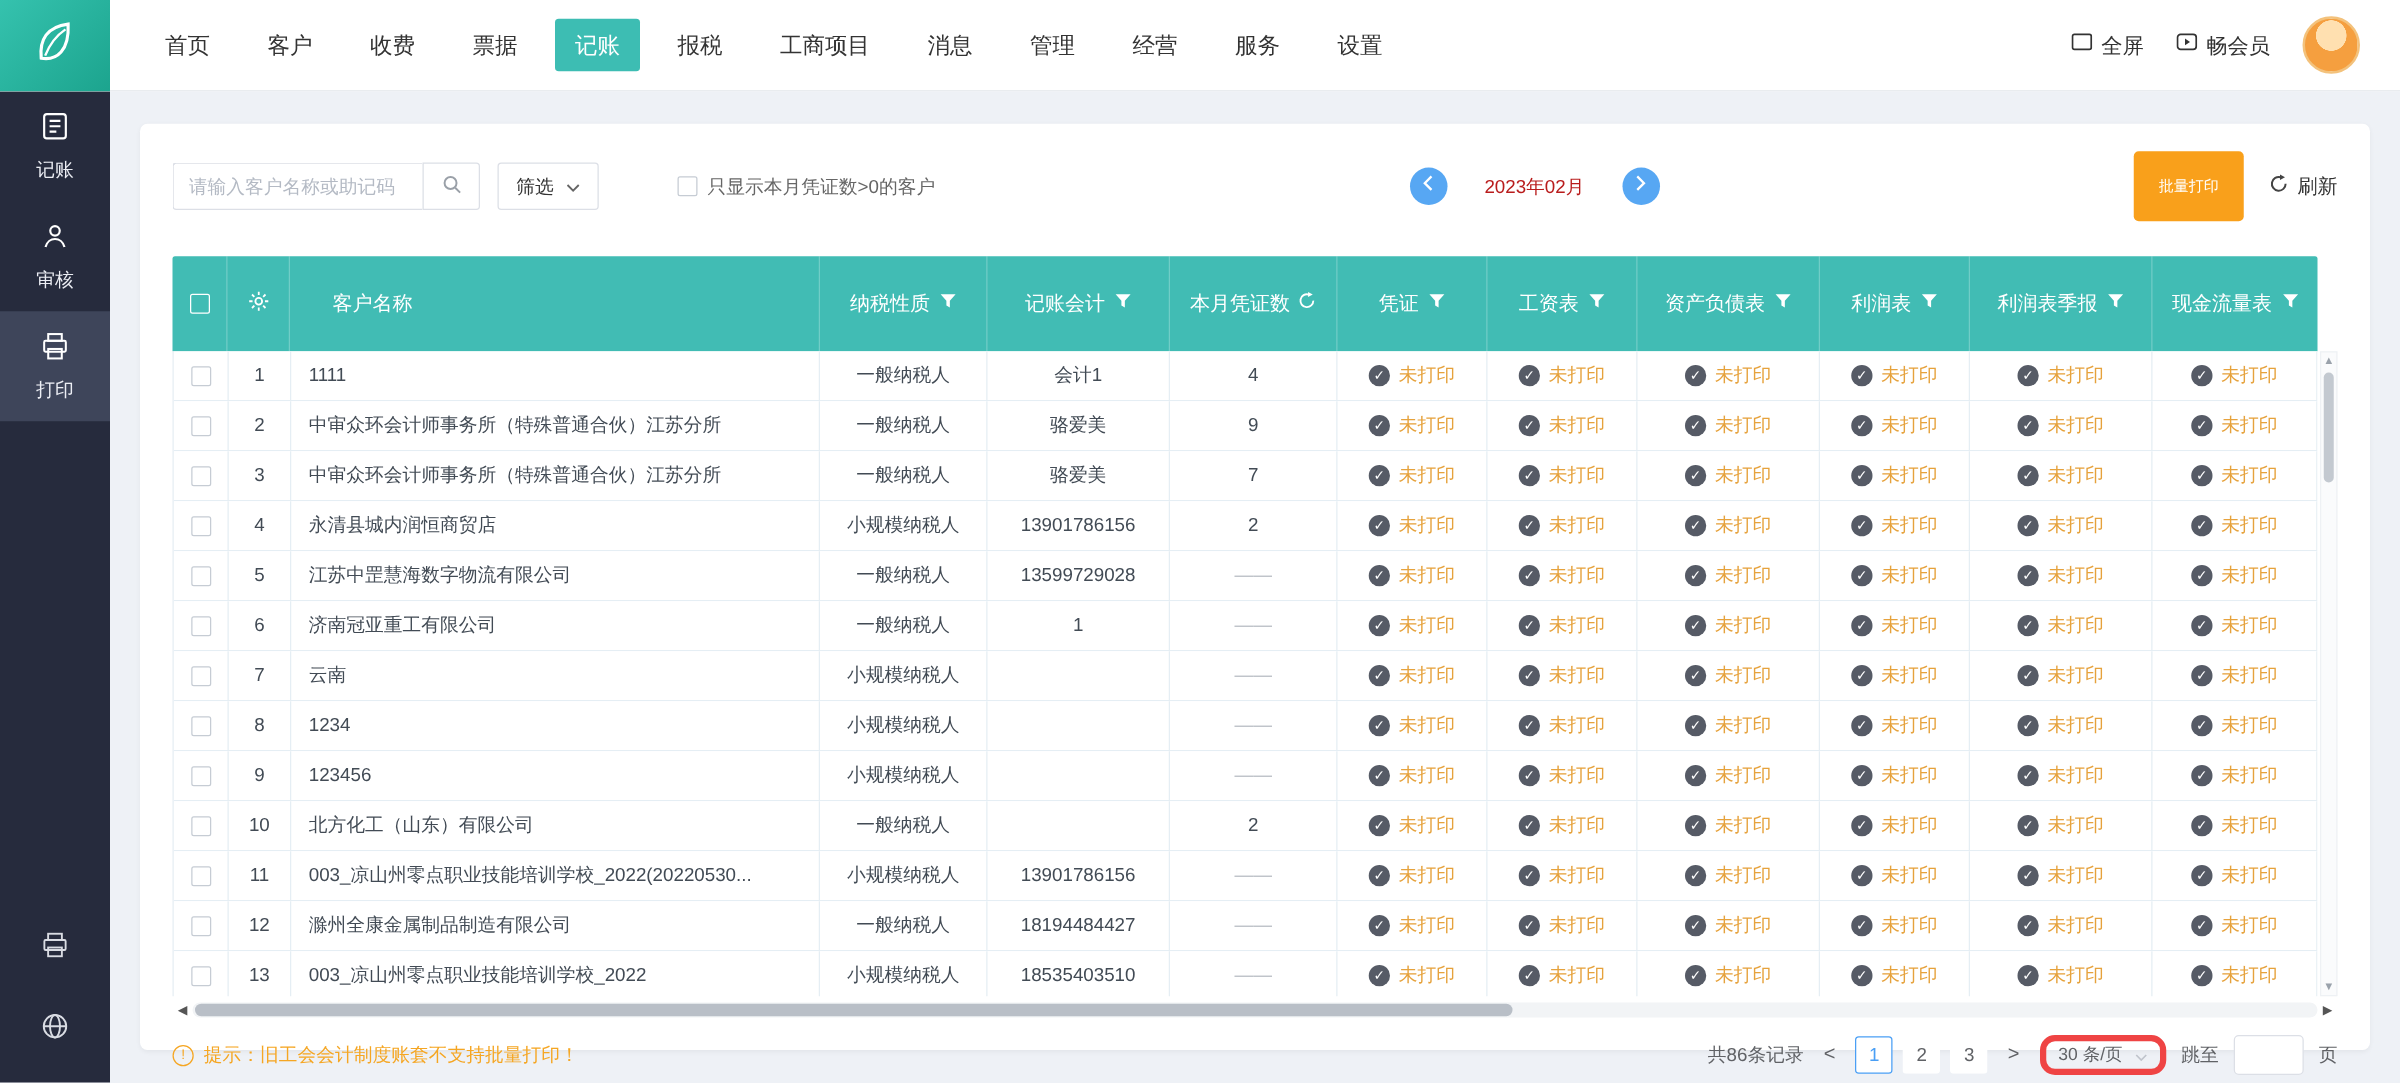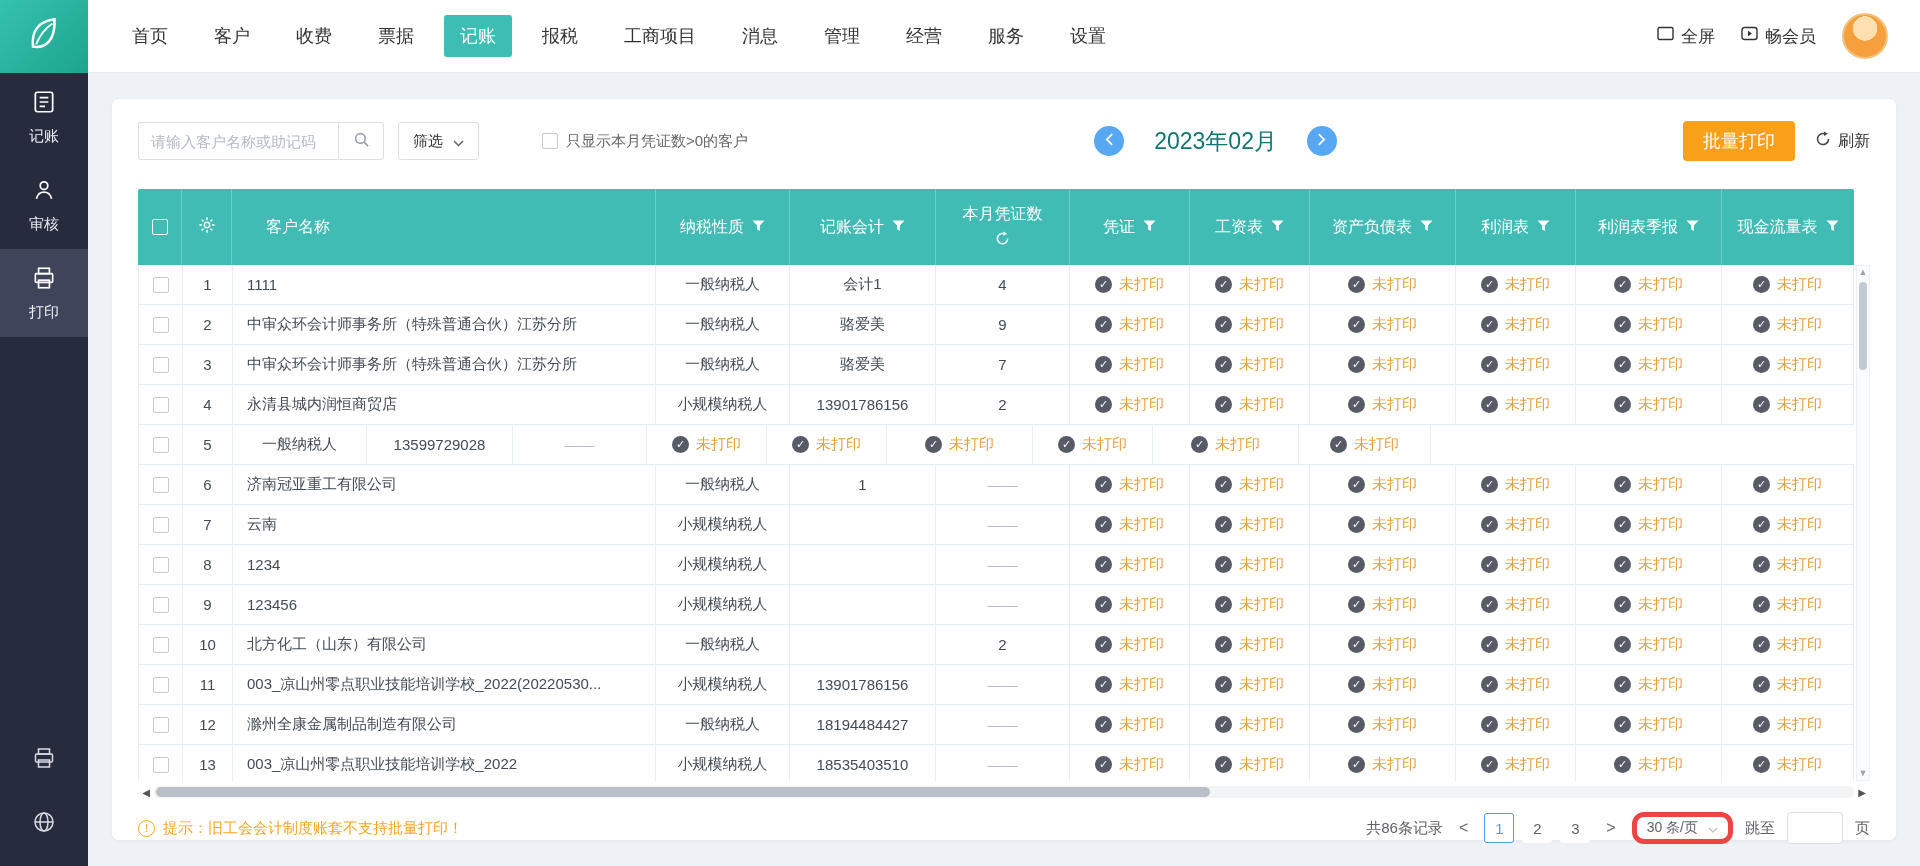--- a/index.html
+++ b/index.html
@@ -47,36 +47,36 @@
   .search-btn { width:46px; height:38px; border:1px solid #dcdfe6; border-radius:0 3px 3px 0;
     background:#fff; display:flex; align-items:center; justify-content:center; cursor:pointer; }
   .filter-select { margin-left:14px; height:38px; border:1px solid #dcdfe6; border-radius:3px;
     display:flex; align-items:center; gap:10px; padding:0 14px; font-size:15px; color:#333; cursor:pointer; }
   .cb-wrap { margin-left:22px; display:flex; align-items:center; gap:8px; font-size:15px; color:#666; cursor:pointer;padding-left:41px; }
   .cb { width:16px; height:16px; border:1px solid #c6ccd4; border-radius:2px; background:#fff; display:inline-block; flex:0 0 16px; }
   .cb-h { border-color:#fff; background:transparent; }
   .date-nav { margin-left:auto; display:flex; align-items:center; gap:30px; }
   .circle-btn { width:30px; height:30px; border-radius:50%; background:#57a7f3;
     display:flex; align-items:center; justify-content:center; cursor:pointer; }
-  .date-label { font-size:23px; color:#0f766e; }
+  .date-label { font-size:15px; color:#b91c1c; }
   .toolbar-right { margin-left:auto; display:flex; align-items:center; gap:20px; }
-  .btn-orange { height:40px; padding:0 20px; background:#f9a01b; color:#fff; font-size:18px;
+  .btn-orange { height:56px; padding:0 20px; background:#f9a01b; color:#fff; font-size:12px;
     border:none; border-radius:4px; cursor:pointer; font-family:inherit; }
   .refresh-btn { display:flex; align-items:center; gap:7px; font-size:16px; color:#333;
     cursor:pointer; background:none; border:none; font-family:inherit; }
 
   
   .table { position:relative;margin-top:12px; }
   .thead { display:flex; background:#41bcb4; color:#fff; height:76px; width:calc(100% - 16px);
     border-radius:2px 2px 0 0; }
   .th { display:flex; align-items:center; justify-content:center; gap:8px; font-size:16px;
     border-right:1px solid rgba(255,255,255,.25); cursor:pointer; }
   .th:last-child { border-right:none; }
   .th.left { justify-content:flex-start; padding-left:34px; }
-  .two { display:flex; flex-direction:column; align-items:center; gap:6px; }
+  .two { display:flex; flex-direction:row; align-items:center; gap:6px; }
   .tbody { width:calc(100% - 16px); height:516px; overflow:hidden; border-left:1px solid #e5eef4; }
   .trow { display:flex; height:40px; border-bottom:1px solid #e5eef4; background:#fff; }
   .cell { display:flex; align-items:center; justify-content:center; font-size:15px; color:#424b55;
     border-right:1px solid #e5eef4; overflow:hidden; white-space:nowrap; }
   .cell.c-name { justify-content:flex-start; padding-left:14px; }
   .cell.muted { color:#b8bdc4; }
 
   .c-check { width:44px; flex:0 0 44px; }
   .c-idx   { width:50px; flex:0 0 50px; }
   .c-name  { flex:1 1 auto; min-width:0; }
@@ -540,20 +540,21 @@
                 <span class="badge-ic">✓</span>
                 <span class="badge-tx">未打印</span>
               </span>
             </div>
           </div>
           <div class="trow">
             <div class="cell c-check">
               <span class="cb"></span>
             </div>
             <div class="cell c-idx">5</div>
+            <div class="cell c-name">江苏中罡慧海数字物流有限公司</div>
             <div class="cell c-tax">一般纳税人</div>
             <div class="cell c-acct">13599729028</div>
             <div class="cell c-vnum muted">——</div>
             <div class="cell c-s1">
               <span class="badge">
                 <span class="badge-ic">✓</span>
                 <span class="badge-tx">未打印</span>
               </span>
             </div>
             <div class="cell c-s2">

